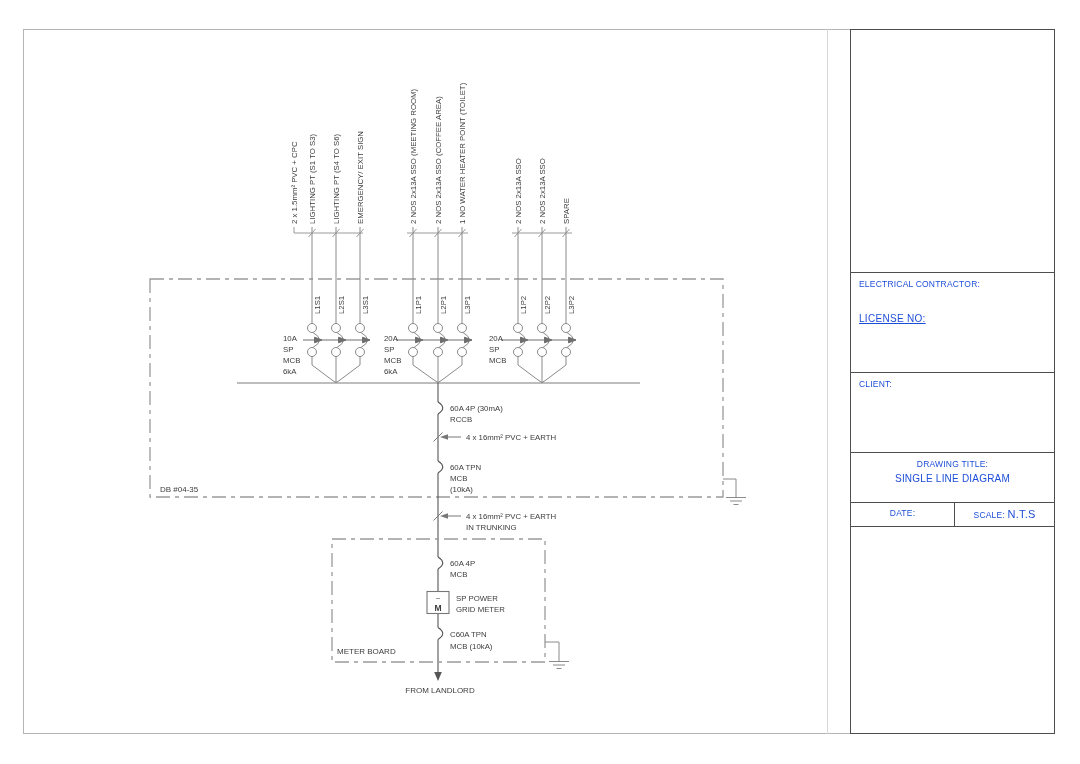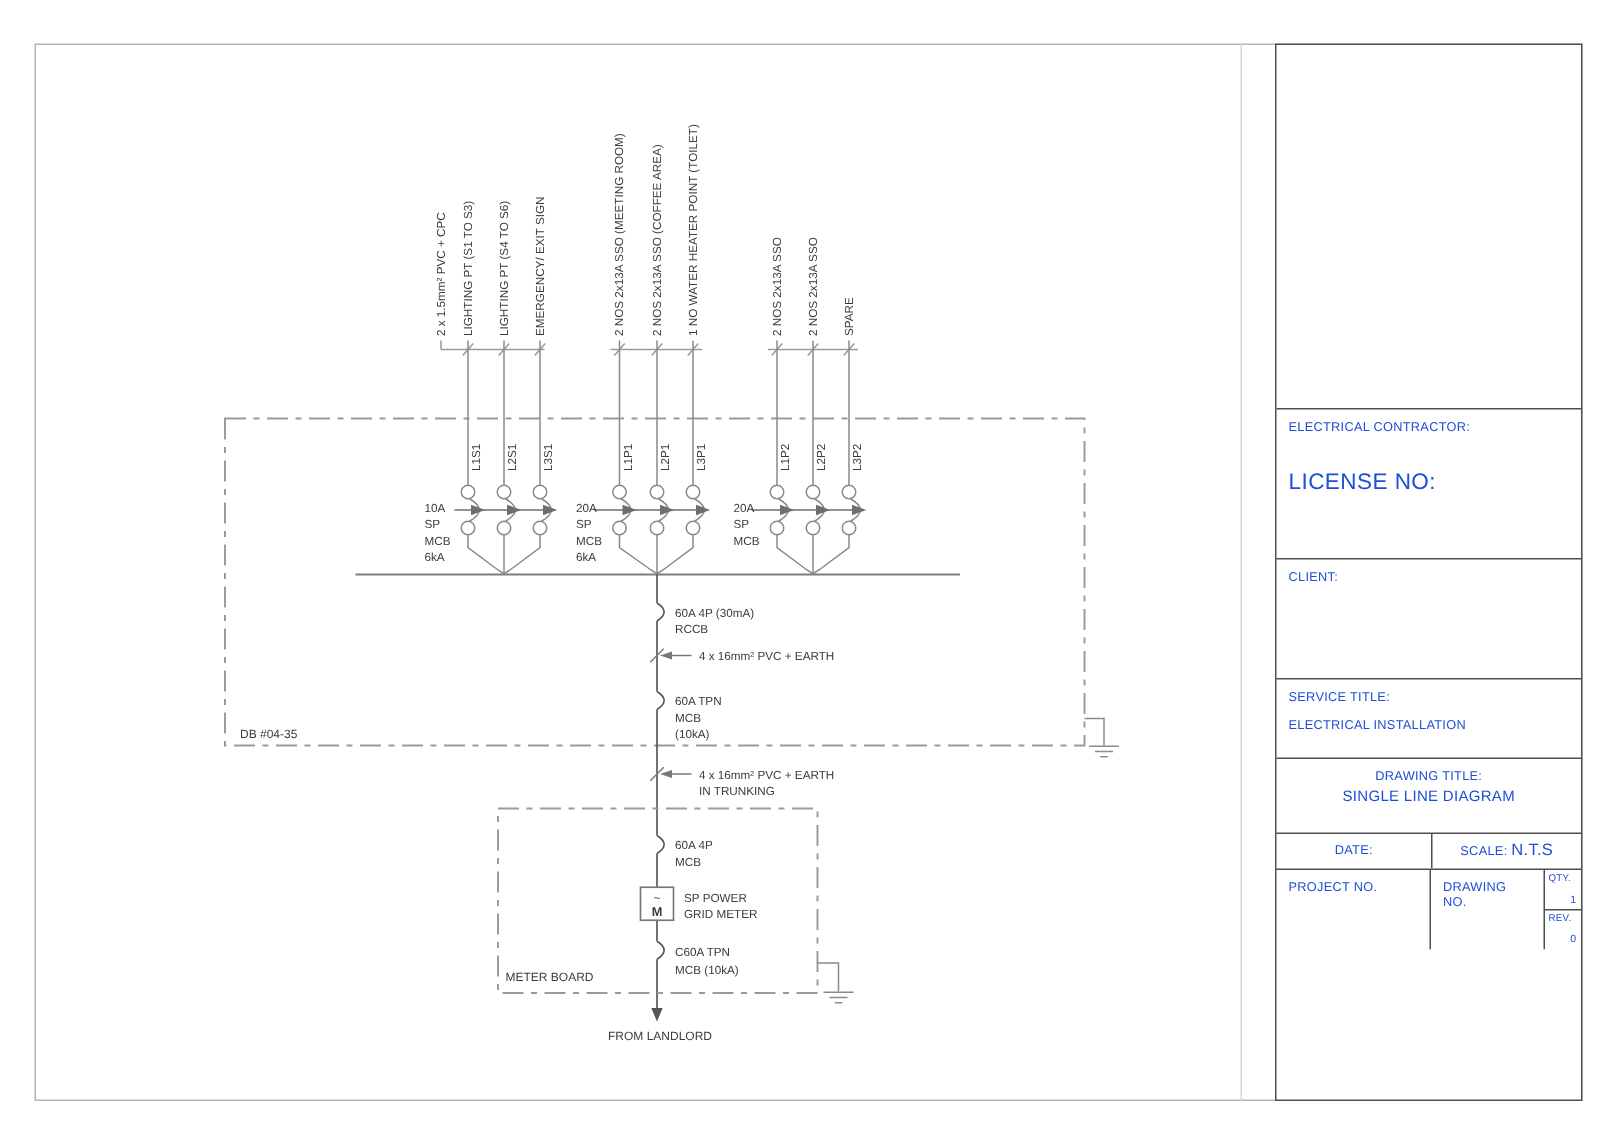--- a/index.html
+++ b/index.html
@@ -11,21 +11,21 @@
   .t78{font-size:7.8px;}
   .t8{font-size:8px;}
   .mid{text-anchor:middle;}
   
   .tb{position:absolute;left:850px;top:29px;width:205px;height:705px;border:1px solid #4e4e4e;box-sizing:border-box;background:#fff;color:#1d4ed8;}
   .tb .sec{box-sizing:border-box;border-bottom:1px solid #4e4e4e;padding:6px 8px;font-size:8.5px;letter-spacing:.2px;overflow:hidden;}
   .tb .sec.last{border-bottom:none;}
   .tb .row{display:flex;padding:0;}
   .tb .cell{box-sizing:border-box;padding:6px 8px;font-size:8.5px;letter-spacing:.2px;}
   .tb .cell.r{border-left:1px solid #4e4e4e;}
-  .license{font-size:15px;margin-top:24px;letter-spacing:.3px;}
+  .license{font-size:10px;margin-top:24px;letter-spacing:.3px;text-decoration:underline;}
   .valgap8{margin-top:9px;font-size:8.5px;}
   .valgap2{margin-top:4px;font-size:10px;}
   .nts{font-size:11px;}
   .qtyrev{display:flex;flex-direction:column;width:25px;border-left:1px solid #4e4e4e;box-sizing:border-box;}
   .qtyrev .sub{box-sizing:border-box;position:relative;border-bottom:1px solid #4e4e4e;height:27px;}
   .qtyrev .sub.last{border-bottom:none;height:25px;}
   .qtyrev .lbl{position:absolute;left:2px;top:2px;font-size:6.5px;}
   .qtyrev .val{position:absolute;right:3px;bottom:2px;font-size:7px;}
 </style>
 </head>
@@ -249,42 +249,24 @@
 
 <div class="tb">
   <div class="sec" style="height:243px;"></div>
   <div class="sec" style="height:100px;">
     <div>ELECTRICAL CONTRACTOR:</div>
     <div class="license">LICENSE NO:</div>
   </div>
   <div class="sec" style="height:80px;">
     <div>CLIENT:</div>
   </div>
-  <div class="sec" style="height:53px;">
-    <div>SERVICE TITLE:</div>
-    <div class="valgap8">ELECTRICAL INSTALLATION</div>
-  </div>
   <div class="sec" style="height:50px;text-align:center;">
     <div>DRAWING TITLE:</div>
     <div class="valgap2">SINGLE LINE DIAGRAM</div>
   </div>
   <div class="sec row" style="height:24px;padding:0;text-align:center;">
     <div class="cell" style="width:103px;padding-top:5px;">DATE:</div>
     <div class="cell r" style="flex:1;padding-top:5px;">
       <span>SCALE:</span>
       <span class="nts">N.T.S</span>
     </div>
   </div>
-  <div class="sec row last" style="height:53px;padding:0;">
-    <div class="cell" style="width:103px;">PROJECT NO.</div>
-    <div class="cell r" style="width:77px;">DRAWING NO.</div>
-    <div class="qtyrev">
-      <div class="sub">
-        <span class="lbl">QTY.</span>
-        <span class="val">1</span>
-      </div>
-      <div class="sub last">
-        <span class="lbl">REV.</span>
-        <span class="val">0</span>
-      </div>
-    </div>
-  </div>
 </div>
 
 </body></html>

